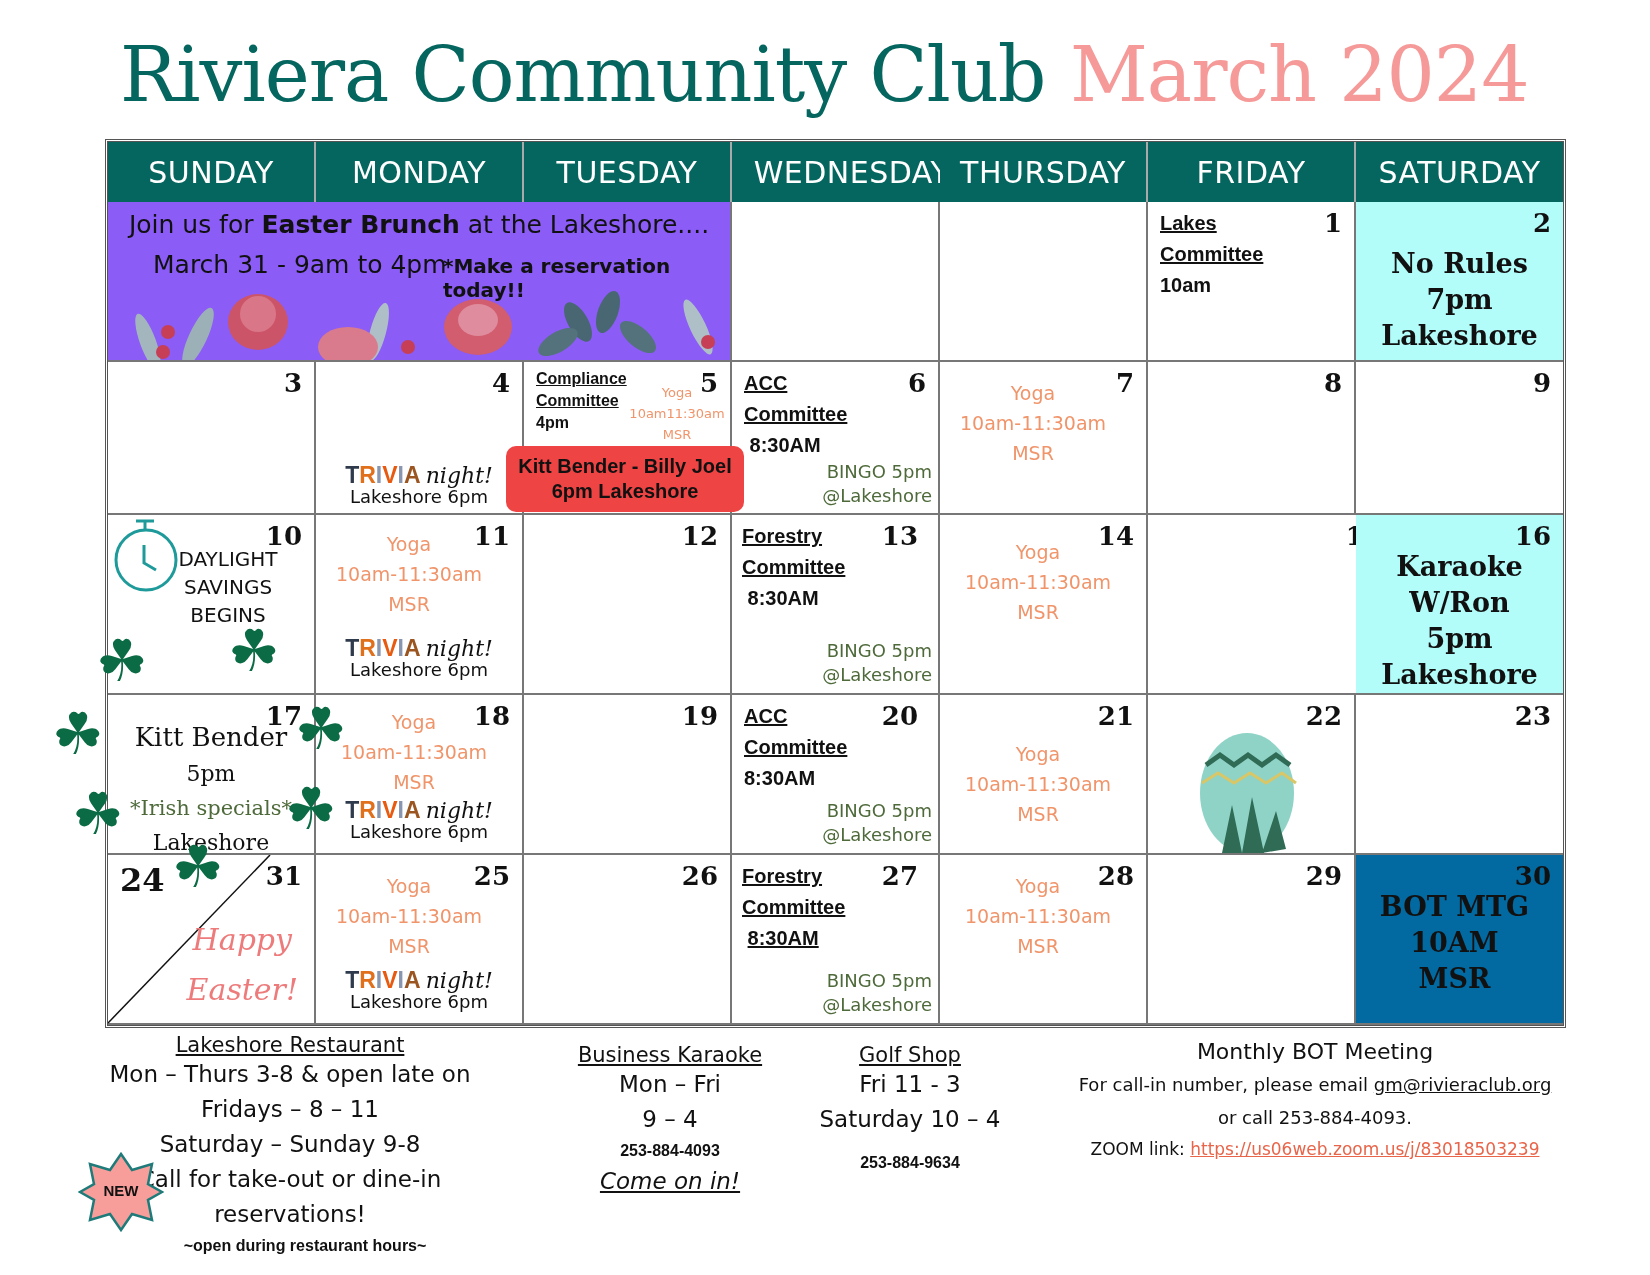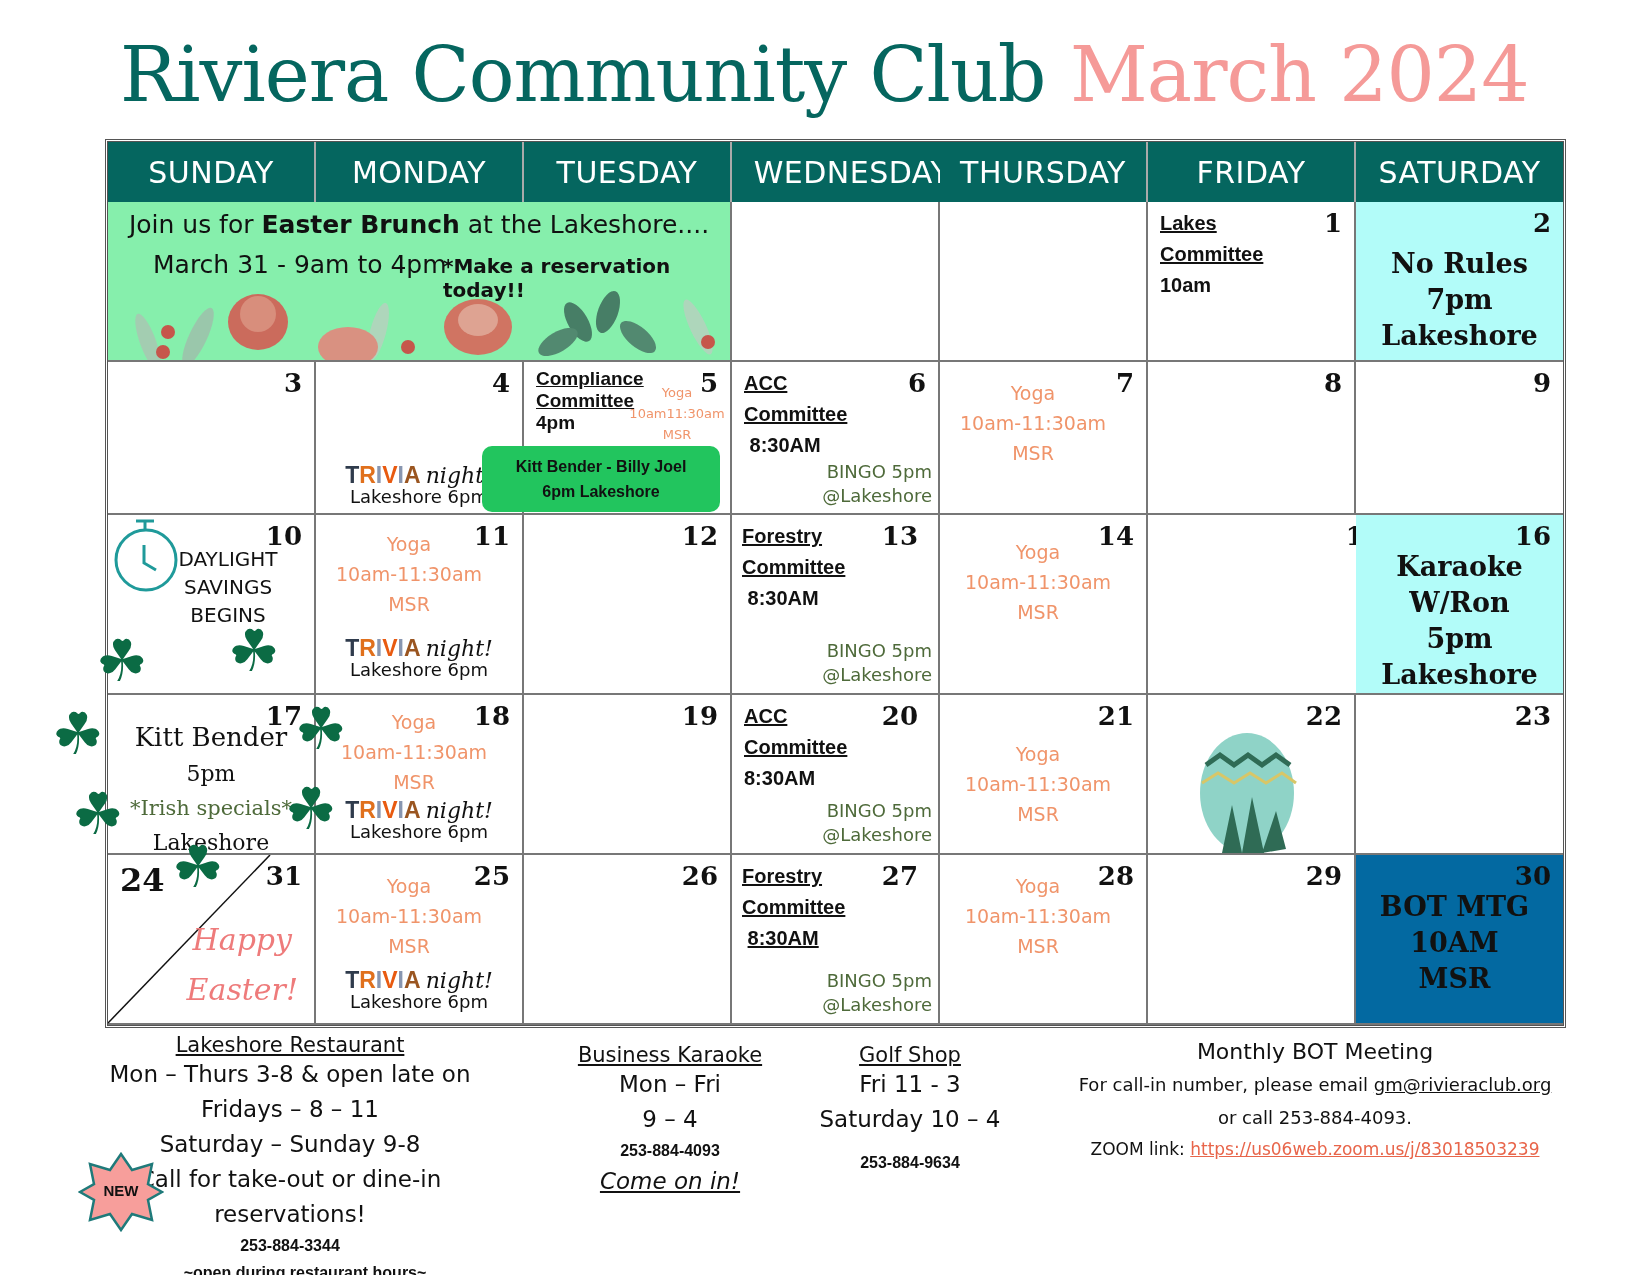--- a/index.html
+++ b/index.html
@@ -16,25 +16,25 @@
   .bigevt{position:absolute;left:0;right:0;text-align:center;font-family:"DejaVu Serif",serif;font-weight:bold;font-size:27px;line-height:36px;}
   .comm{position:absolute;left:12px;top:6px;font-family:"Liberation Sans",sans-serif;font-weight:bold;font-size:20px;line-height:31px;}
   .comm u{text-decoration:underline;}
   .yoga{position:absolute;left:0;right:0;text-align:center;color:#f0946a;font-family:"DejaVu Sans",sans-serif;font-size:19px;line-height:30px;}
   .trivia{position:absolute;left:0;right:0;text-align:center;}
   .trivia .tw{font-family:"Liberation Sans",sans-serif;font-weight:bold;font-size:23px;}
   .trivia .nt{font-family:"DejaVu Serif",serif;font-style:italic;font-size:22px;}
   .trivia .loc{display:block;font-size:18px;line-height:20px;margin-top:-2px;}
   .c1{color:#2f3b4c}.c2{color:#e0701c}.c3{color:#8896b0}.c4{color:#e85a10}.c5{color:#9a5520}
   .bingo{position:absolute;right:6px;text-align:right;color:#4e6a3a;font-size:18px;line-height:24px;}
-  .banner{position:absolute;left:0;top:60px;width:624px;height:160px;overflow:hidden;background:#86efac;}
+  .banner{position:absolute;left:0;top:60px;width:624px;height:160px;overflow:hidden;background:#8b5cf6;}
   .banner .l1{position:absolute;top:8px;left:0;right:0;text-align:center;font-size:25px;}
   .banner .l2{position:absolute;top:48px;left:45px;font-size:25px;}
   .banner .l3{position:absolute;top:52px;left:335px;font-size:20px;font-weight:bold;}
-  .kitt5{position:absolute;left:482px;top:446px;width:238px;height:66px;background:#22c55e;border-radius:10px;text-align:center;font-family:"Liberation Sans",sans-serif;font-weight:bold;font-size:16px;line-height:25px;padding-top:8px;box-sizing:border-box;z-index:3;}
+  .kitt5{position:absolute;left:506px;top:446px;width:238px;height:66px;background:#ef4444;border-radius:10px;text-align:center;font-family:"Liberation Sans",sans-serif;font-weight:bold;font-size:20px;line-height:25px;padding-top:8px;box-sizing:border-box;z-index:3;}
   .foot{position:absolute;text-align:center;font-family:"DejaVu Sans",sans-serif;}
   .foot .h{font-size:21px;text-decoration:underline;}
   .foot .t{font-size:23px;line-height:35px;}
   .foot .b{font-family:"Liberation Sans",sans-serif;font-weight:bold;font-size:16px;line-height:27px;}
   .link{color:#e8654a;text-decoration:underline;}
   .clover{position:absolute;font-size:58px;color:#0b6b44;line-height:1;z-index:2;}
 </style>
 </head>
 <body>
 
@@ -92,21 +92,21 @@
 
   <div class="cell" style="left:0;top:220px;width:208px;height:153px">
       <span class="num">3</span>
     </div>
   <div class="cell" style="left:208px;top:220px;width:208px;height:153px">
     <span class="num">4</span>
     <div class="trivia" style="top:100px"><span class="tw"><span class="c1">T</span><span class="c2">R</span><span class="c3">I</span><span class="c4">V</span><span class="c3">I</span><span class="c5">A</span></span> <span class="nt">night!</span><span class="loc">Lakeshore 6pm</span></div>
   </div>
   <div class="cell" style="left:416px;top:220px;width:208px;height:153px">
     <span class="num">5</span>
-    <div class="comm" style="font-size:19px;line-height:22px"><u>Compliance</u><br><u>Committee</u><br><span>4pm</span></div>
+    <div class="comm" style="font-size:16px;line-height:22px"><u>Compliance</u><br><u>Committee</u><br><span>4pm</span></div>
     <div class="yoga" style="left:100px;right:0;width:auto;top:20px;font-size:13px;line-height:21px"><span>Yoga</span><br><span>10am11:30am</span><br><span>MSR</span></div>
   </div>
   <div class="cell" style="left:624px;top:220px;width:208px;height:153px">
     <span class="num">6</span>
     <div class="comm"><u>ACC</u><br><u>Committee</u><br>&nbsp;<span>8:30AM</span></div>
     <div class="bingo" style="top:98px"><span>BINGO 5pm</span><br><span>@Lakeshore</span></div>
   </div>
   <div class="cell" style="left:832px;top:220px;width:208px;height:153px">
     <span class="num">7</span>
     <div class="yoga" style="top:16px;right:20px"><span>Yoga</span><br><span>10am-11:30am</span><br><span>MSR</span></div>
@@ -234,21 +234,20 @@
 <span class="clover" style="left:295px;top:700px">☘</span>
 <span class="clover" style="left:72px;top:785px">☘</span>
 <span class="clover" style="left:285px;top:780px">☘</span>
 <span class="clover" style="left:172px;top:838px">☘</span>
 
 <div class="foot" style="left:95px;top:1033px;width:390px">
   <div class="h">Lakeshore Restaurant</div>
   <div class="t">Mon – Thurs 3-8 &amp; open late on Fridays – 8 – 11</div>
   <div class="t">Saturday – Sunday   9-8</div>
   <div class="t">Call for take-out or dine-in reservations!</div>
-  <div class="b">253-884-3344</div>
   <div class="b" style="padding-left:30px">~open during restaurant hours~</div>
 </div>
 <div style="position:absolute;left:78px;top:1152px;width:86px;height:80px">
   <svg width="86" height="80" style="position:absolute;left:0;top:0">
       <polygon points="43,2 54,18 74,12 70,32 84,40 70,48 74,68 54,62 43,78 32,62 12,68 16,48 2,40 16,32 12,12 32,18" fill="#f79e9b" stroke="#1f7a7a" stroke-width="2.5"></polygon>
     </svg>
   <span style="position:absolute;left:0;right:0;top:30px;text-align:center;font-family:'Liberation Sans',sans-serif;font-weight:bold;font-size:15px">NEW</span>
 </div>
 
 <div class="foot" style="left:575px;top:1043px;width:190px">

